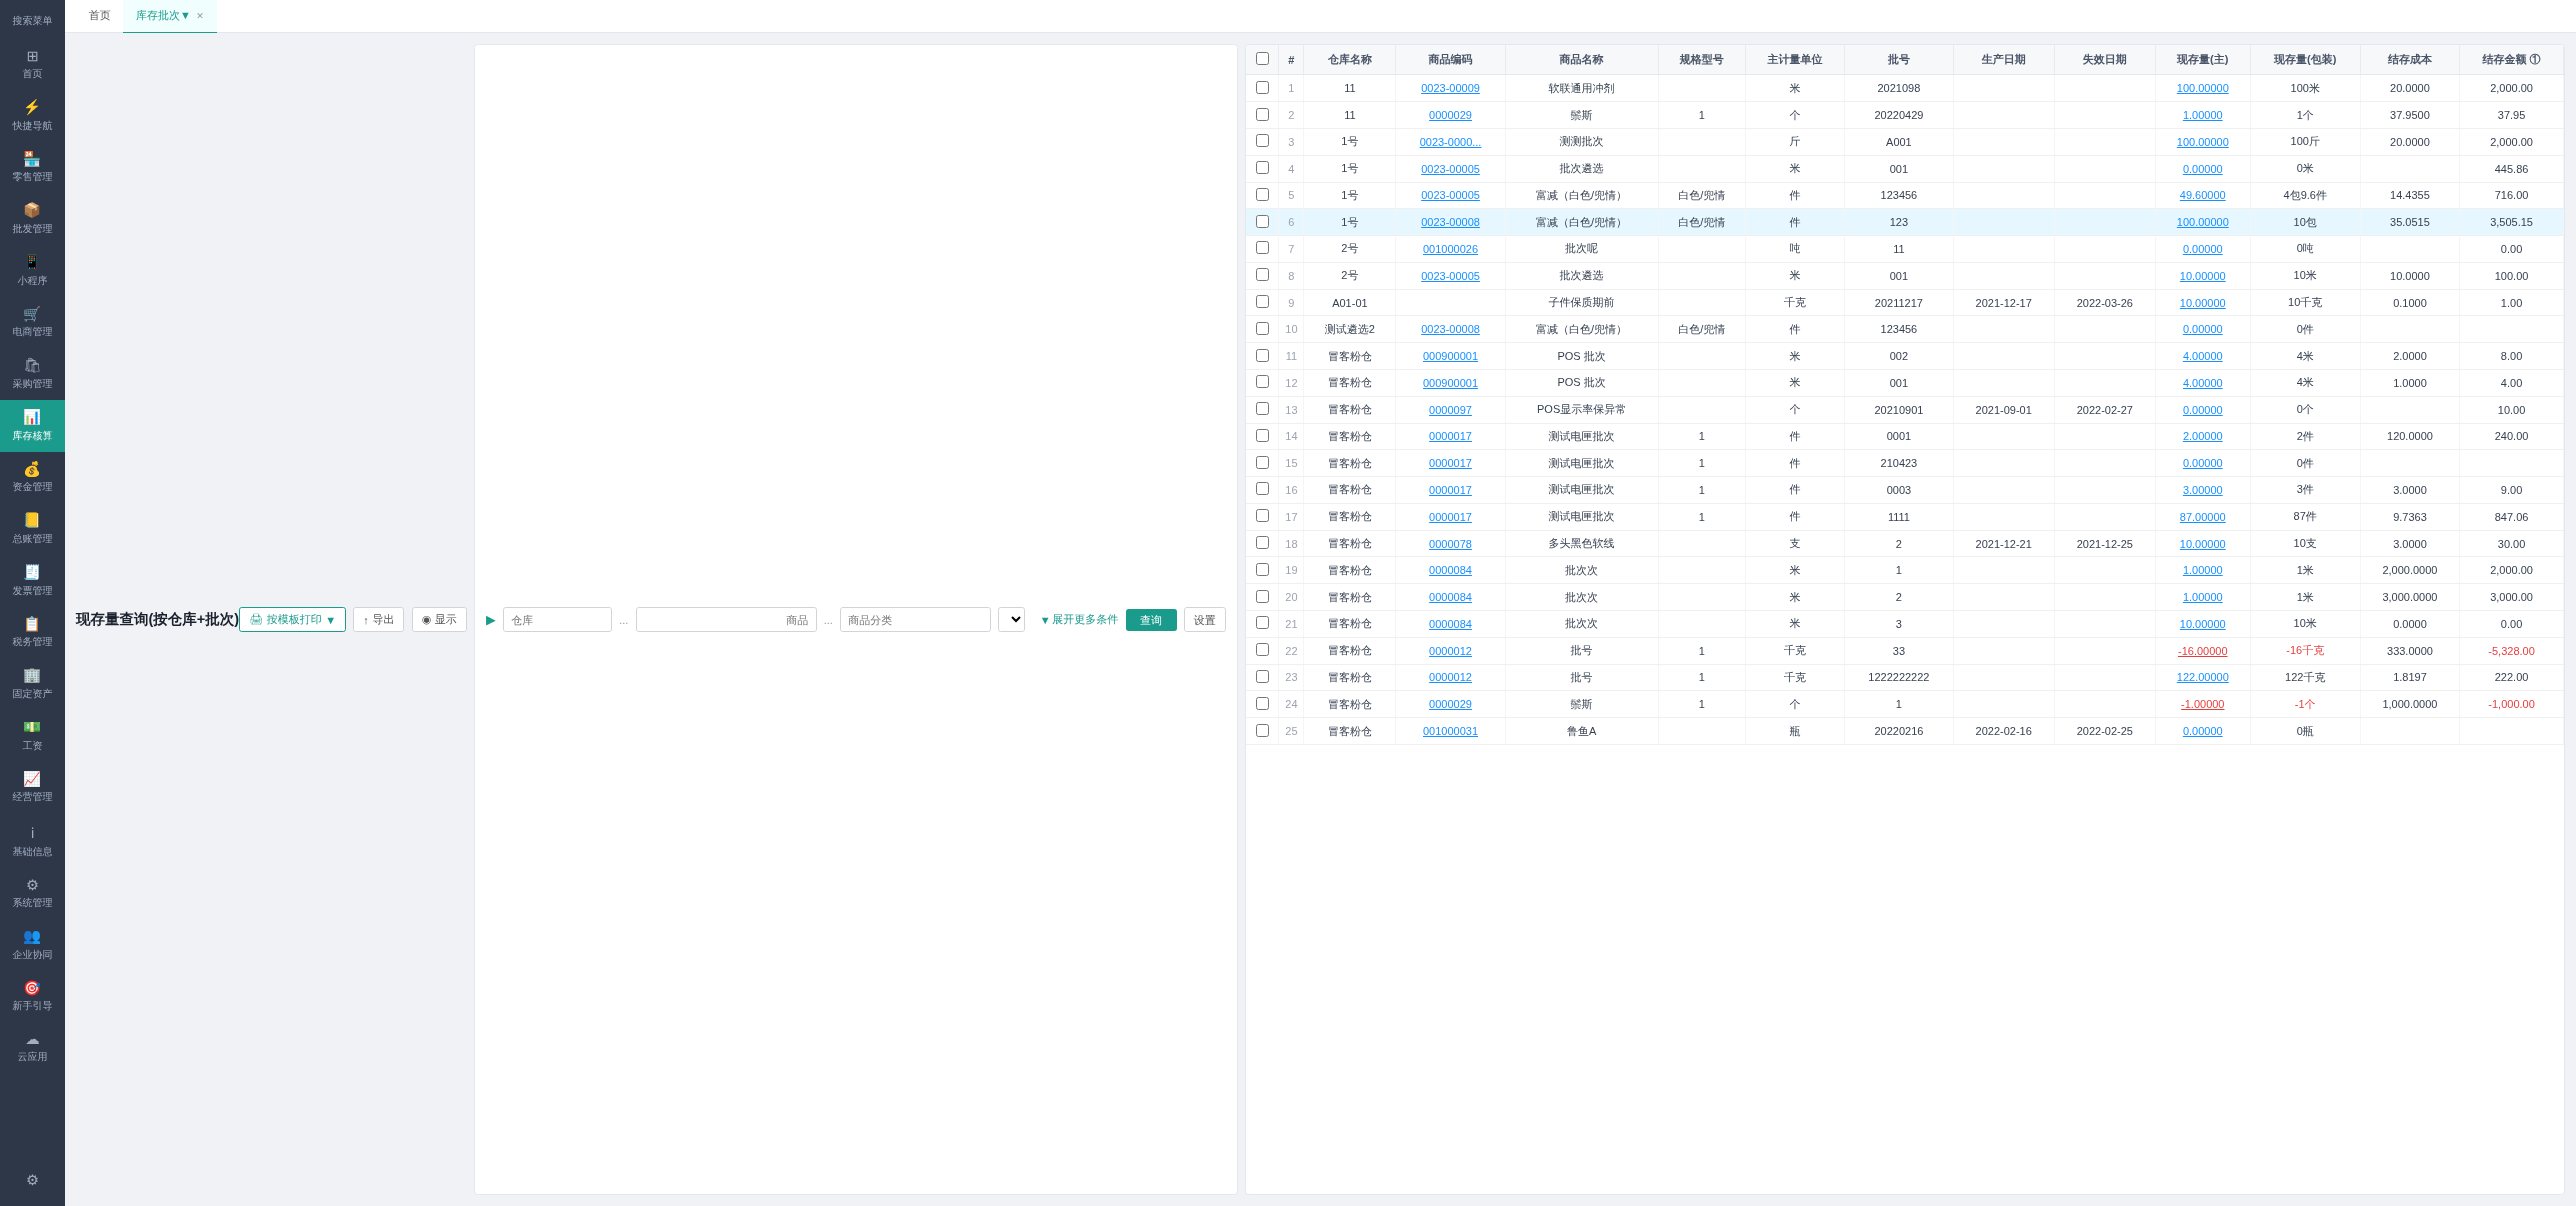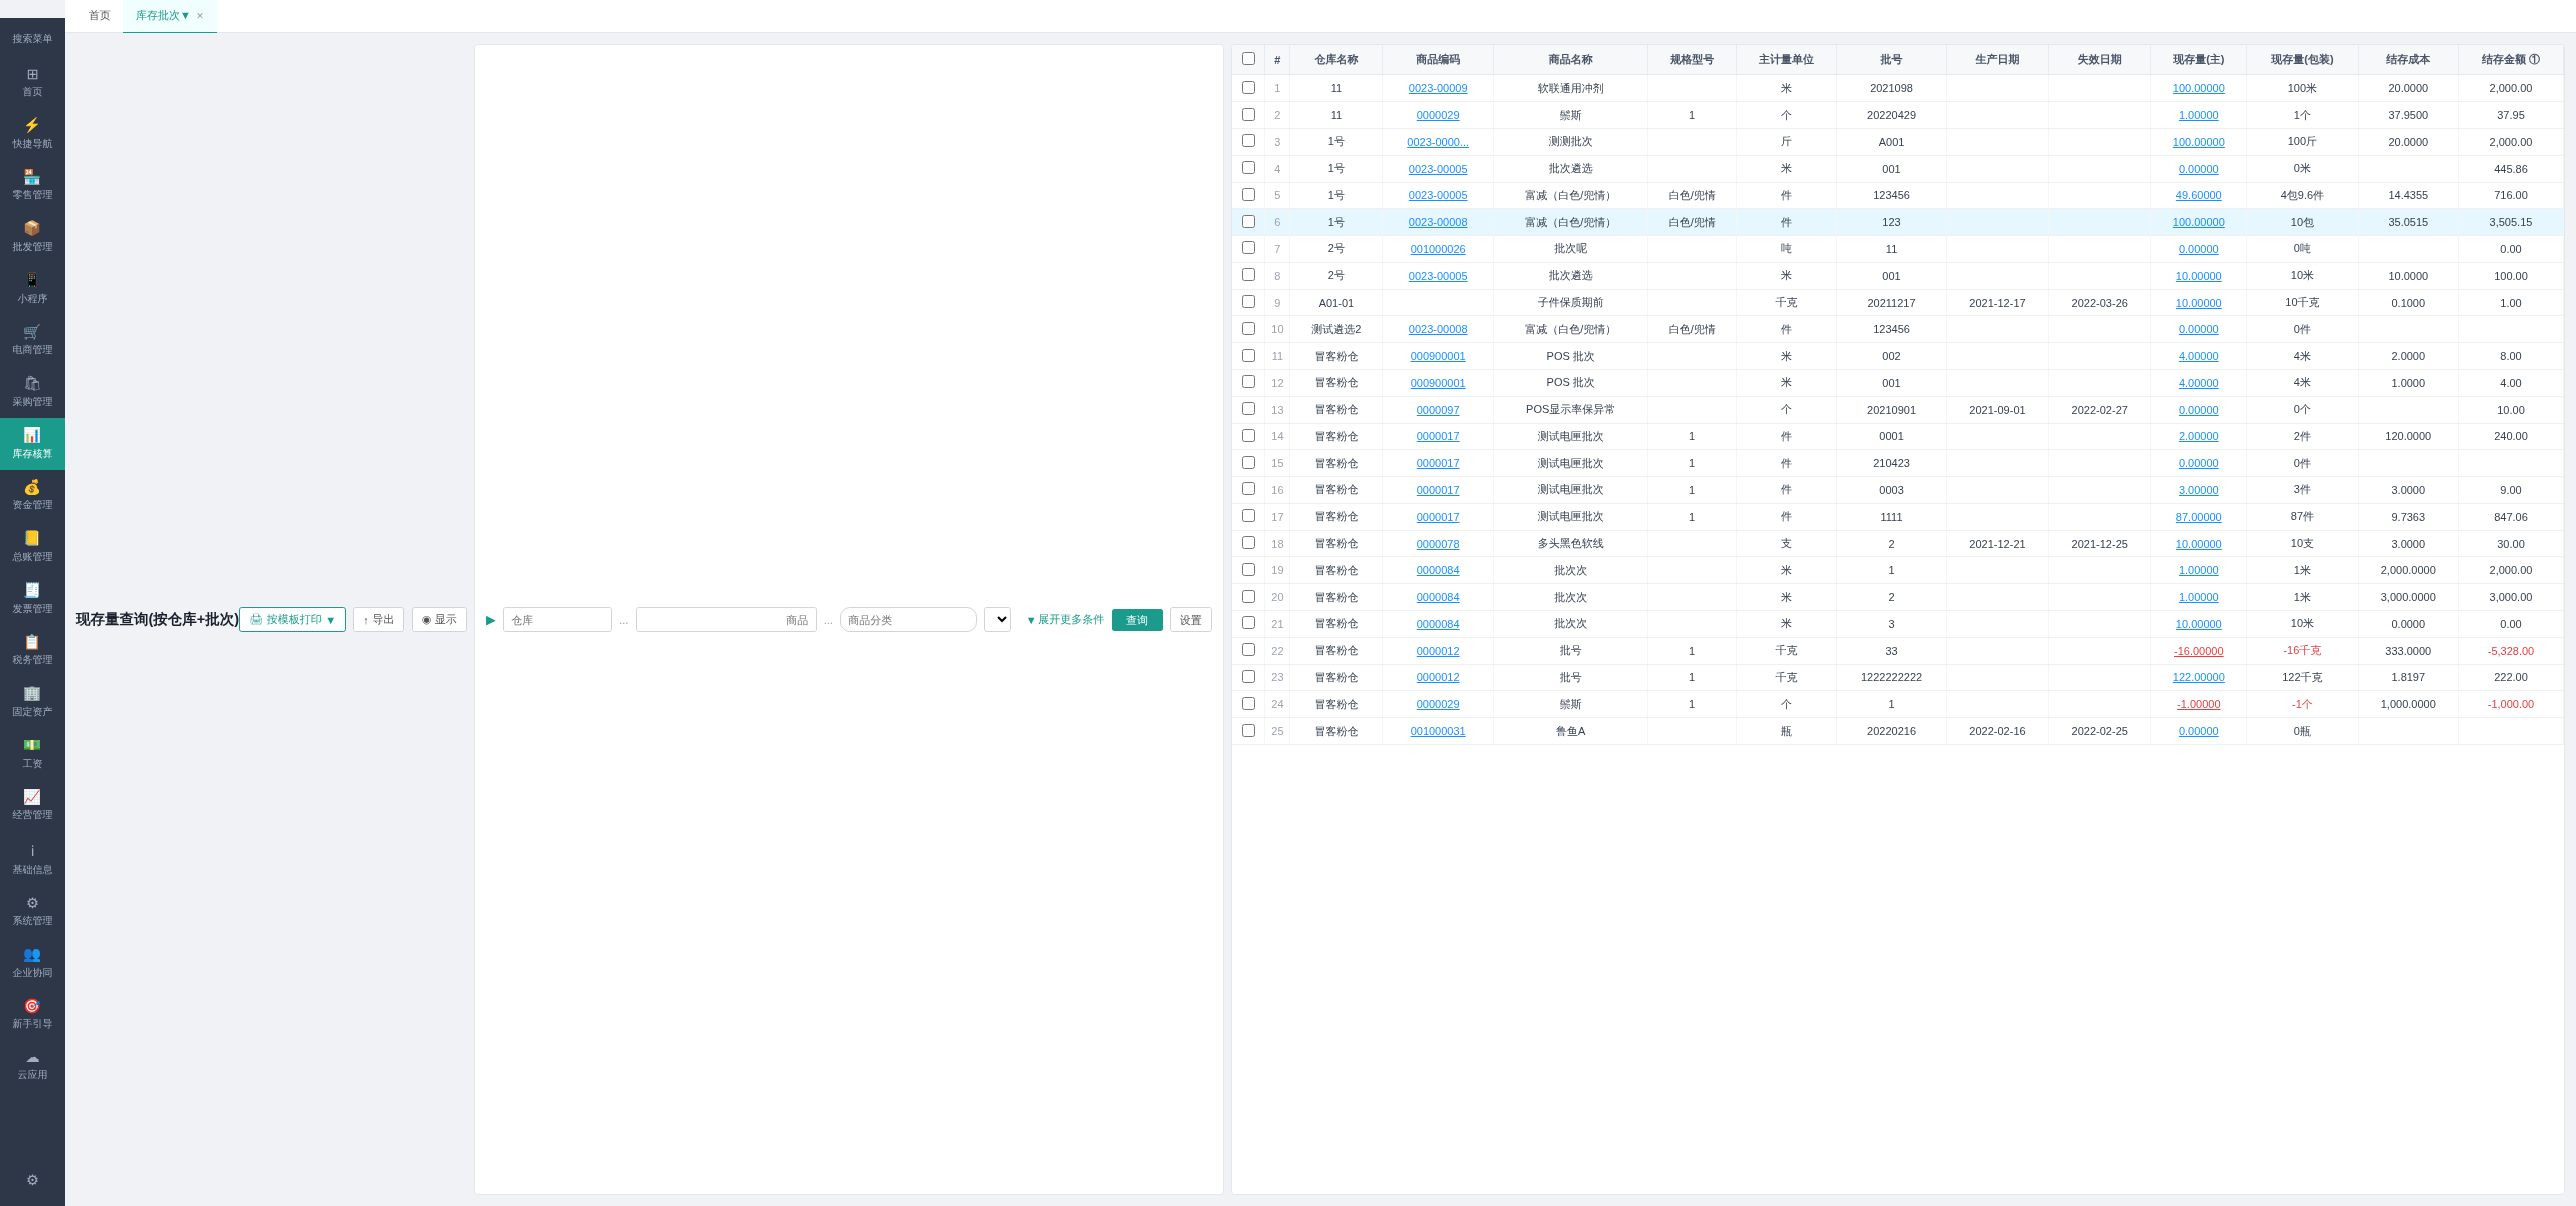--- a/index.html
+++ b/index.html
@@ -1,19 +1,19 @@
 <!DOCTYPE html>
 <html style="font-size:14.5px"><head>
   <meta charset="utf-8">
   <style>
     * { box-sizing: border-box; margin: 0; padding: 0; }
     body { font-family: "Microsoft YaHei", "PingFang SC", Arial, sans-serif; font-size: 11px; background: #f0f2f5; display: flex; height: 100vh; overflow: hidden; }
 
     
-    .sidebar { width: 65px; background: #2d3748; color: #cbd5e0; display: flex; flex-direction: column; align-items: center; padding-top: 7.2px; flex-shrink: 0; margin-top: 18px; }
+    .sidebar { width: 65px; background: #2d3748; color: #cbd5e0; display: flex; flex-direction: column; align-items: center; padding-top: 7.2px; flex-shrink: 0; }
     .sidebar-logo { width: 100%; text-align: center; padding: 7.2px 3.6px; font-size: 10px; color: #a0aec0; cursor: pointer; margin-bottom: 3.6px; }
     .sidebar-item { width: 100%; text-align: center; padding: 9px 3.6px; font-size: 10px; color: #a0aec0; cursor: pointer; display: flex; flex-direction: column; align-items: center; gap: 2.7px; }
     .sidebar-item.active { background: #1a9b8c; color: #fff; }
     .sidebar-item .icon { font-size: 14.5px; }
     .sidebar-bottom { margin-top: auto; padding: 9px 0; }
     .sidebar-gear { width: 100%; text-align: center; padding: 9px 3.6px; color: #a0aec0; cursor: pointer; font-size: 14.5px; }
 
     
     .main { flex: 1; display: flex; flex-direction: column; overflow: hidden; }
 
@@ -185,21 +185,21 @@
         </button>
       </div>
     </div>
 
     <div class="filter-bar">
       <span class="filter-arrow">▶</span>
       <input class="filter-input" type="text" placeholder="仓库" style="">
       <span class="filter-ellipsis">...</span>
       <input class="filter-input" type="text" style="width: 181px; text-align: right;" placeholder="商品">
       <span class="filter-ellipsis">...</span>
-      <input class="filter-input" type="text" style="width: 137px; border-radius: 10px;" placeholder="商品分类">
+      <input class="filter-input" type="text" style="width: 151px;" placeholder="商品分类">
       <select class="filter-select" style="width:27px; padding: 1.8px;">
         <option>▼</option>
       </select>
       <span style="flex:1"></span>
       <span class="filter-more">
         <span>▼</span>
         <span>展开更多条件</span>
       </span>
       <button class="query-btn">查询</button>
       <button class="set-btn">设置</button>

